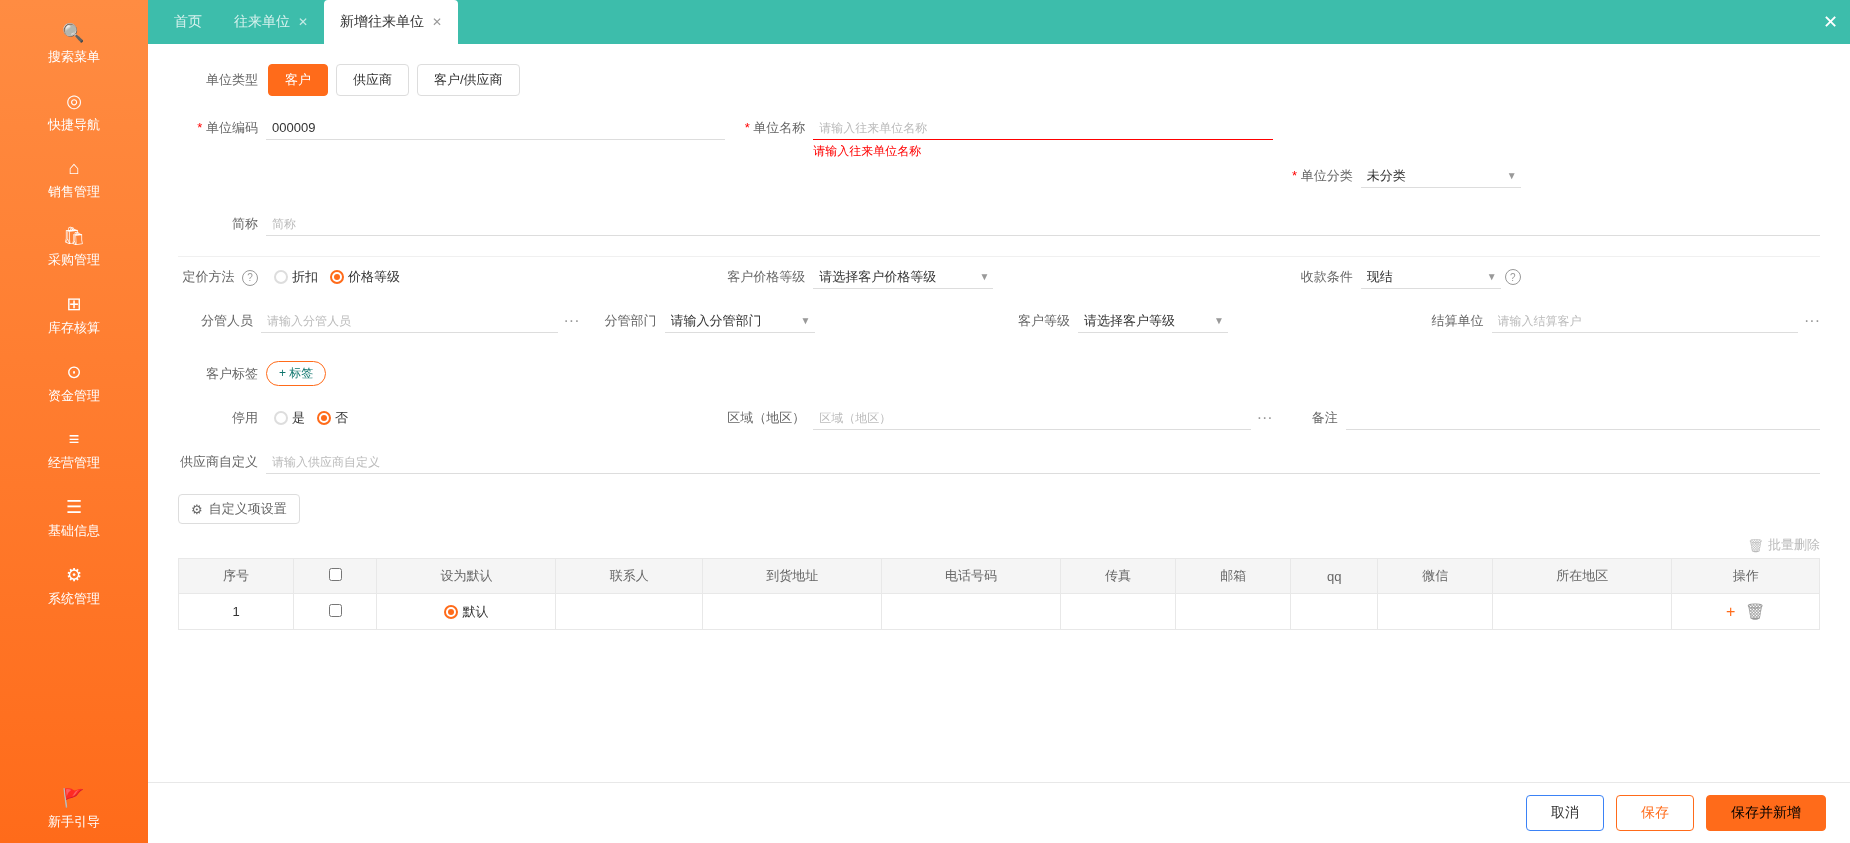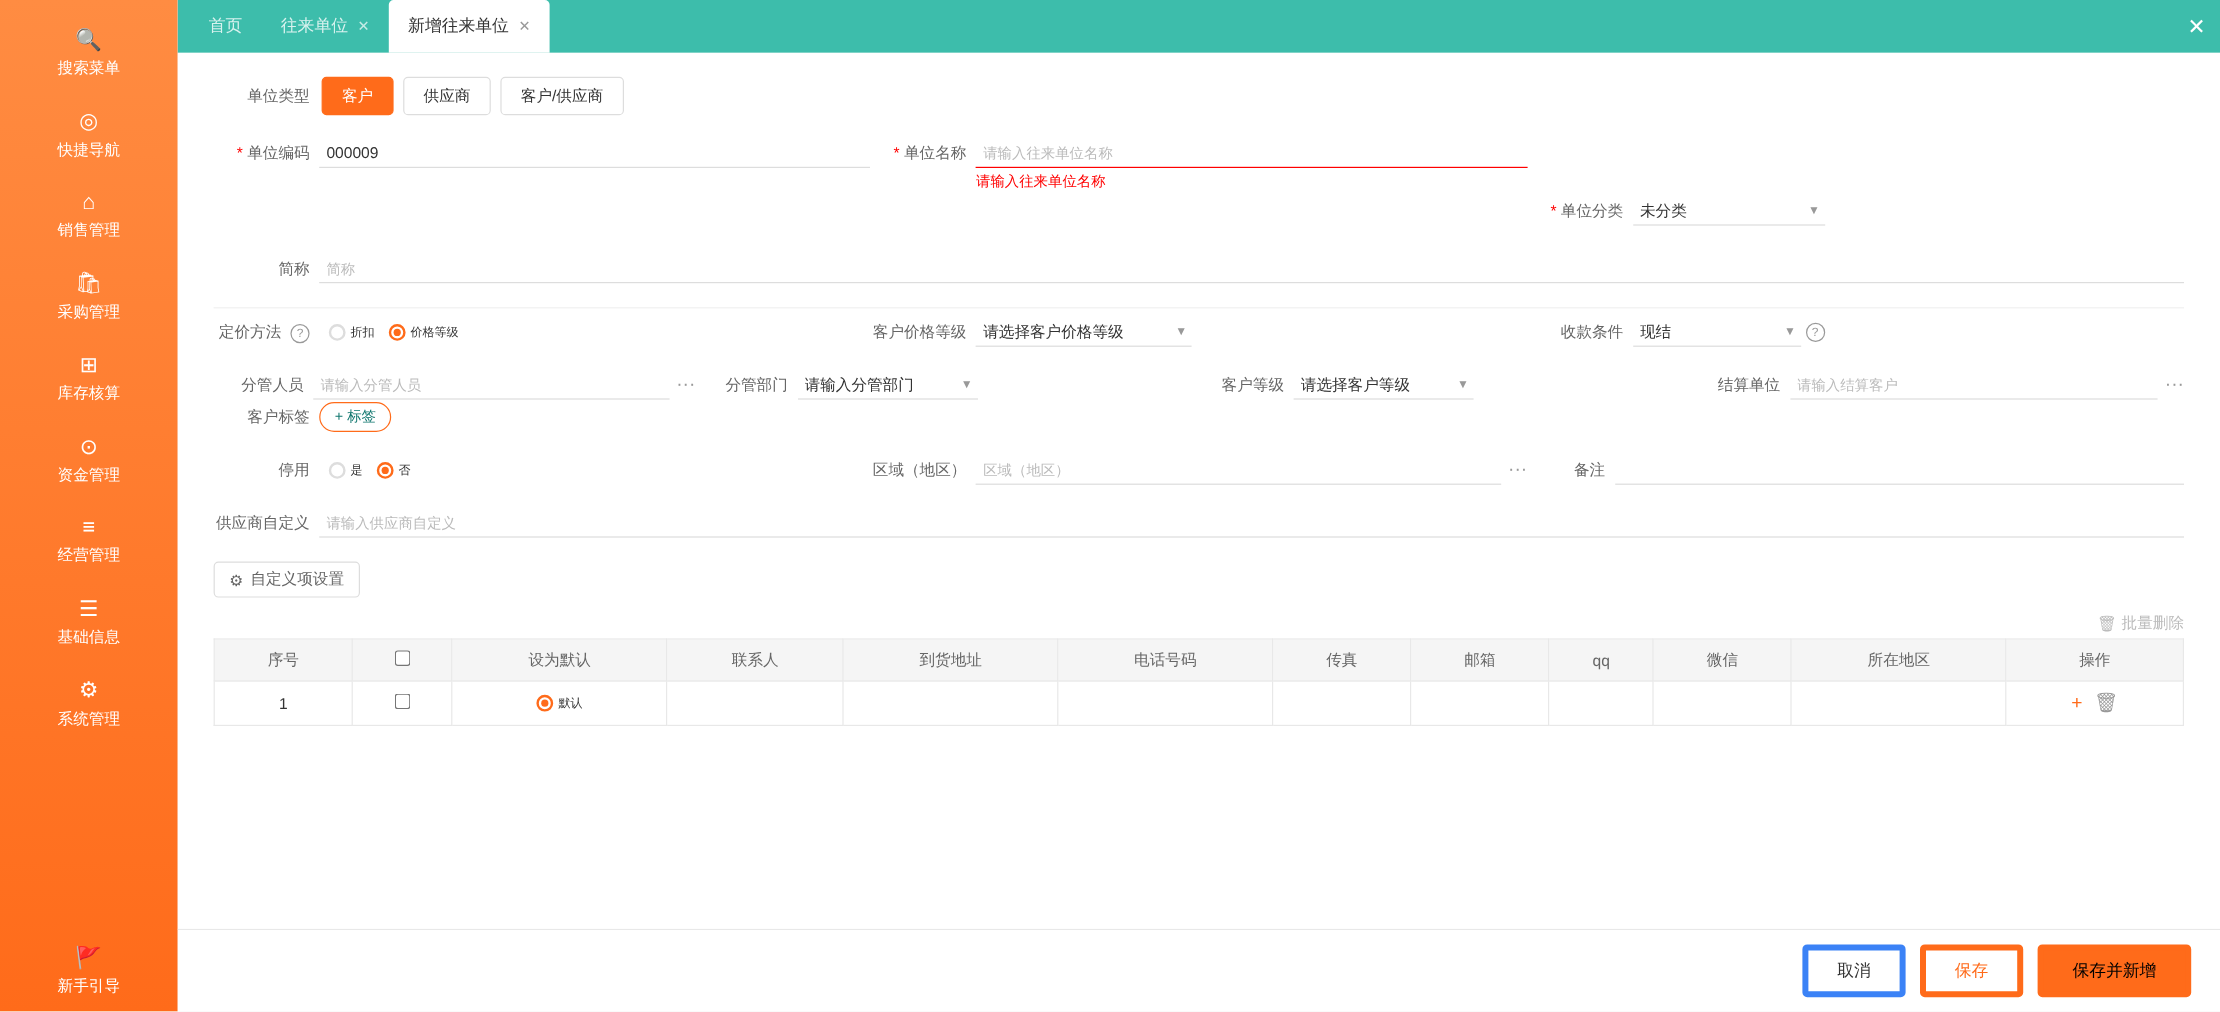--- a/index.html
+++ b/index.html
@@ -159,21 +159,21 @@
 
     .radio-group {
       display: flex;
       align-items: center;
       gap: 12px;
     }
     .radio-item {
       display: flex;
       align-items: center;
       gap: 4px;
-      font-size: 10px;
+      font-size: 13px;
       color: #333;
       cursor: pointer;
     }
     .radio-circle {
       width: 14px;
       height: 14px;
       border-radius: 50%;
       border: 2px solid #ddd;
       display: flex;
       align-items: center;
@@ -278,21 +278,21 @@
       display: flex;
       justify-content: flex-end;
       gap: 12px;
       align-items: center;
     }
     .footer-btn {
       padding: 8px 24px;
       border-radius: 4px;
       font-size: 14px;
       cursor: pointer;
-      border: 5px solid #3b82f6;
+      border: 1px solid #3b82f6;
     }
     .footer-btn.cancel { background: white; color: #333; }
     .footer-btn.save { background: white; color: #ff6b1a; border-color: #ff6b1a; }
     .footer-btn.save-new { background: #ff6b1a; color: #000000; border-color: #ff6b1a; }
     .field-label {
       font-size: 13px;
       color: #666;
       white-space: nowrap;
       margin-right: 8px;
       min-width: 70px;
@@ -458,21 +458,21 @@
         <div class="select-wrapper" style="width:140px;">
           <select style="width:100%;">
             <option>现结</option>
           </select>
           <span class="chevron">▼</span>
         </div>
         <span class="help-icon">?</span>
       </div>
     </div>
 
-    <div style="display: grid; grid-template-columns: 1fr 1fr 1fr 1fr; gap: 12px; margin-bottom: 2px; align-items: center;">
+    <div style="display: grid; grid-template-columns: 1fr 1fr 1fr 1fr; gap: 12px; margin-bottom: 28px; align-items: center;">
       <div style="display: flex; align-items: center;">
         <span class="field-label" style="min-width:75px; text-align:right; margin-right:8px;">分管人员</span>
         <input class="field-input" type="text" style="width: 130px;" placeholder="请输入分管人员">
         <span class="more-btn">···</span>
       </div>
       <div style="display: flex; align-items: center;">
         <span class="field-label" style="min-width:65px; text-align:right; margin-right:8px;">分管部门</span>
         <div class="select-wrapper" style="width:150px;">
           <select style="width:100%;">
             <option value="" text="请输入分管部门">请输入分管部门</option>

